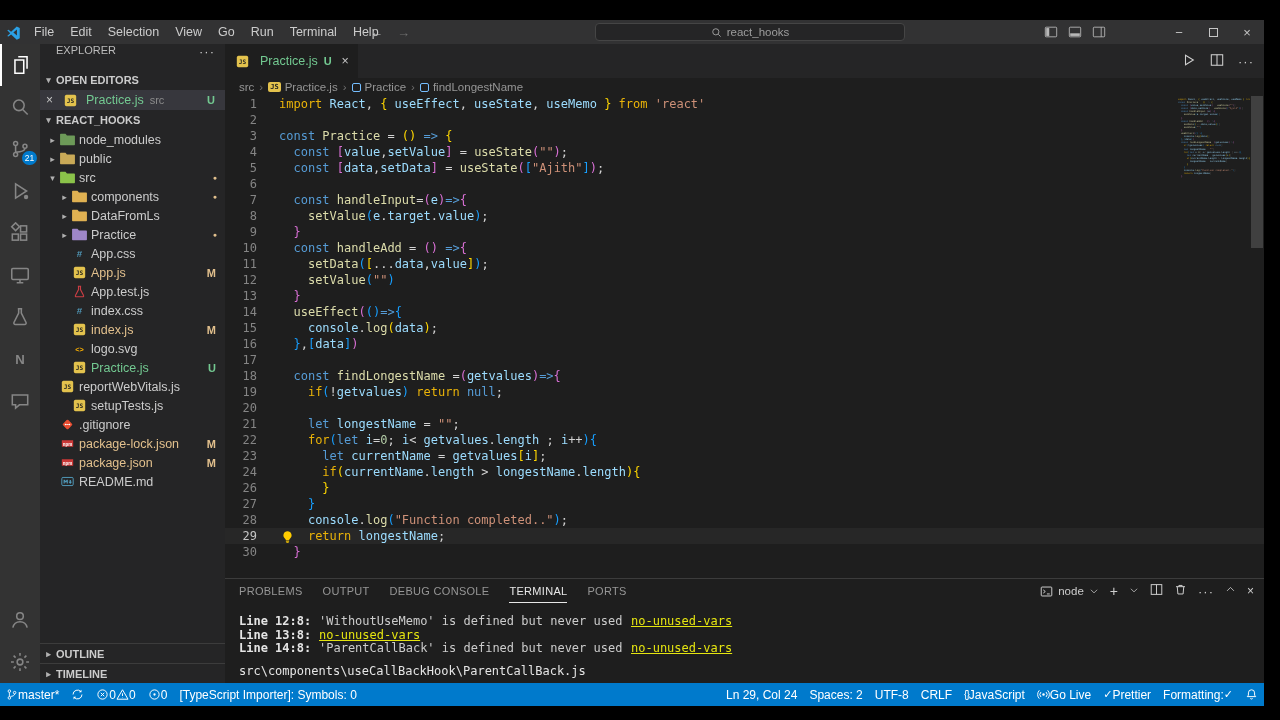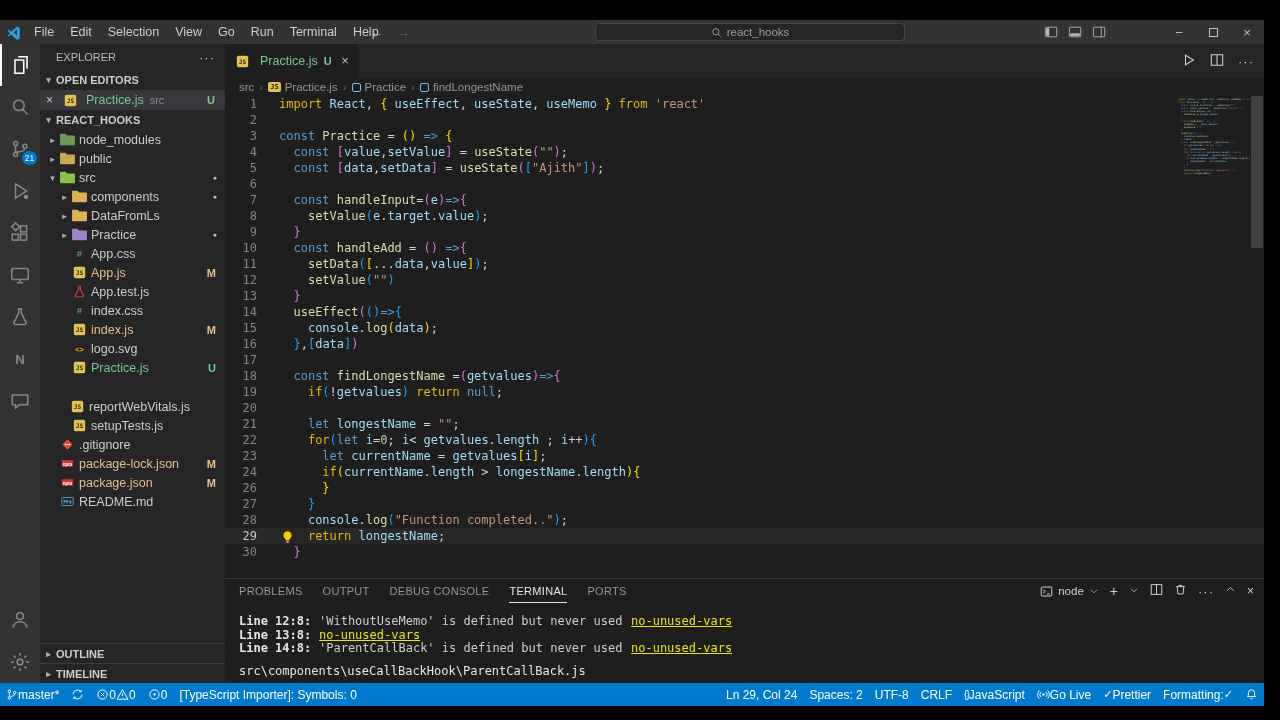--- a/index.html
+++ b/index.html
@@ -25,21 +25,21 @@
 .activitybar{width:40px;background:#333333;display:flex;flex-direction:column;justify-content:space-between;flex:0 0 40px}
 .ab-top,.ab-bottom{display:flex;flex-direction:column}
 .ab-item{height:42px;display:flex;align-items:center;justify-content:center;position:relative;cursor:pointer}
 .ab-item svg{stroke:#868686;fill:none;stroke-width:1.4}
 .ab-item.active{border-left:2px solid #fff}
 .ab-item.active svg{stroke:#fff}
 .ab-item .nx-letter{fill:#868686;stroke:none;font-weight:bold}
 .ab-badge{position:absolute;right:3px;bottom:5px;background:#007acc;color:#fff;border-radius:9px;font-size:8.5px;min-width:15px;height:14px;line-height:14px;text-align:center;padding:0 2px}
 
 .sidebar{width:185px;background:#252526;flex:0 0 185px;display:flex;flex-direction:column;font-size:12.5px;overflow:hidden}
-.sb-title{height:26px;display:flex;align-items:center;justify-content:space-between;padding:0 10px 0 16px;font-size:11px;color:#bbbbbb}
+.sb-title{height:26px;display:flex;justify-content:space-between;padding:0 10px 0 16px;font-size:11px;color:#bbbbbb}
 .sb-more{color:#cccccc;letter-spacing:1px;font-size:13px}
 .sec-header{height:20px;display:flex;align-items:center;font-size:11px;font-weight:bold;color:#cccccc;padding-left:2px;gap:1px}
 .sec-header .chev{width:14px;text-align:center;font-size:9px;color:#b0b0b0}
 .sb-bottom .sec-header{border-top:1px solid #3c3c3c}
 .oe-item{height:20px;display:flex;align-items:center;background:#37373d;padding-left:6px;gap:4px}
 .oe-close{color:#c5c5c5;width:12px;font-size:12px}
 .oe-name{color:#73c991}
 .oe-detail{color:#8c8c8c;font-size:11px;margin-left:2px}
 .oe-item .badge{margin-left:auto;margin-right:10px}
 .tree{flex:0 0 auto}
@@ -404,21 +404,21 @@
             <span class="fi">
               <svg width="13" height="13" viewBox="0 0 16 16">
                 <rect x="1" y="1" width="14" height="14" rx="2" fill="#e3c24d"></rect>
                 <text x="8" y="11.6" font-size="7.5" font-weight="bold" font-family="DejaVu Sans Mono,monospace" fill="#23241f" text-anchor="middle">JS</text>
               </svg>
             </span>
             <span class="tree-label c-u">Practice.js</span>
             <span class="row-sp"></span>
             <span class="badge c-u">U</span>
           </div>
-          <div class="tree-row" style="padding-left: 16px; margin-top: 20px;">
+          <div class="tree-row" style="padding-left: 6px;">
             <span class="chev"></span>
             <span class="fi">
               <svg width="13" height="13" viewBox="0 0 16 16">
                 <rect x="1" y="1" width="14" height="14" rx="2" fill="#e3c24d"></rect>
                 <text x="8" y="11.6" font-size="7.5" font-weight="bold" font-family="DejaVu Sans Mono,monospace" fill="#23241f" text-anchor="middle">JS</text>
               </svg>
             </span>
             <span class="tree-label">reportWebVitals.js</span>
             <span class="row-sp"></span>
           </div>

